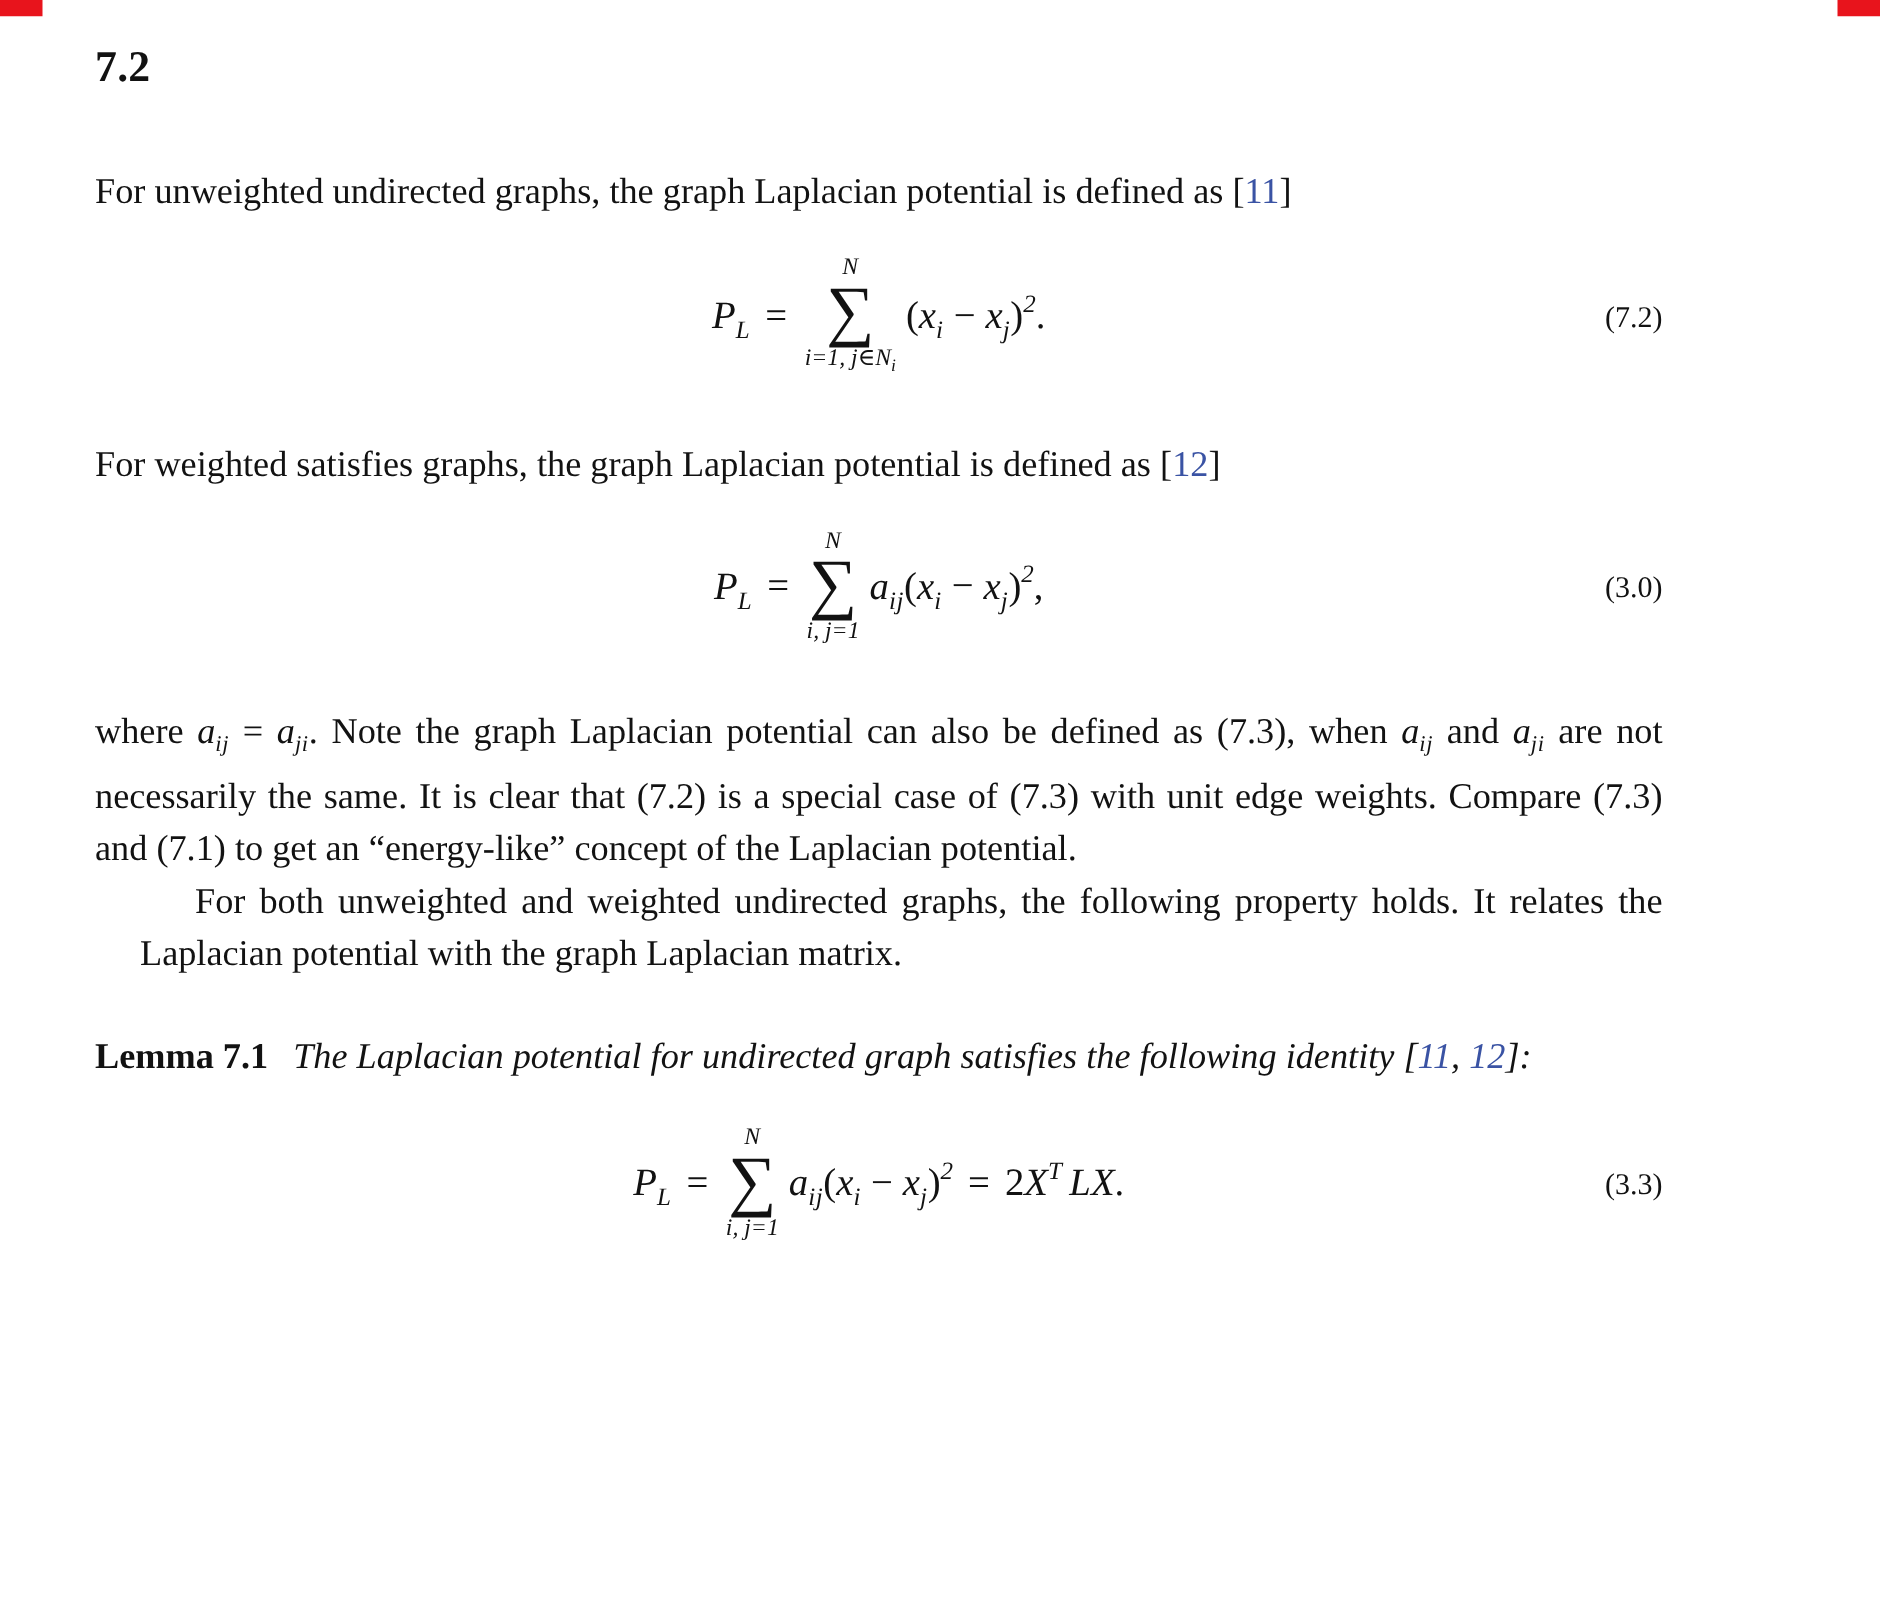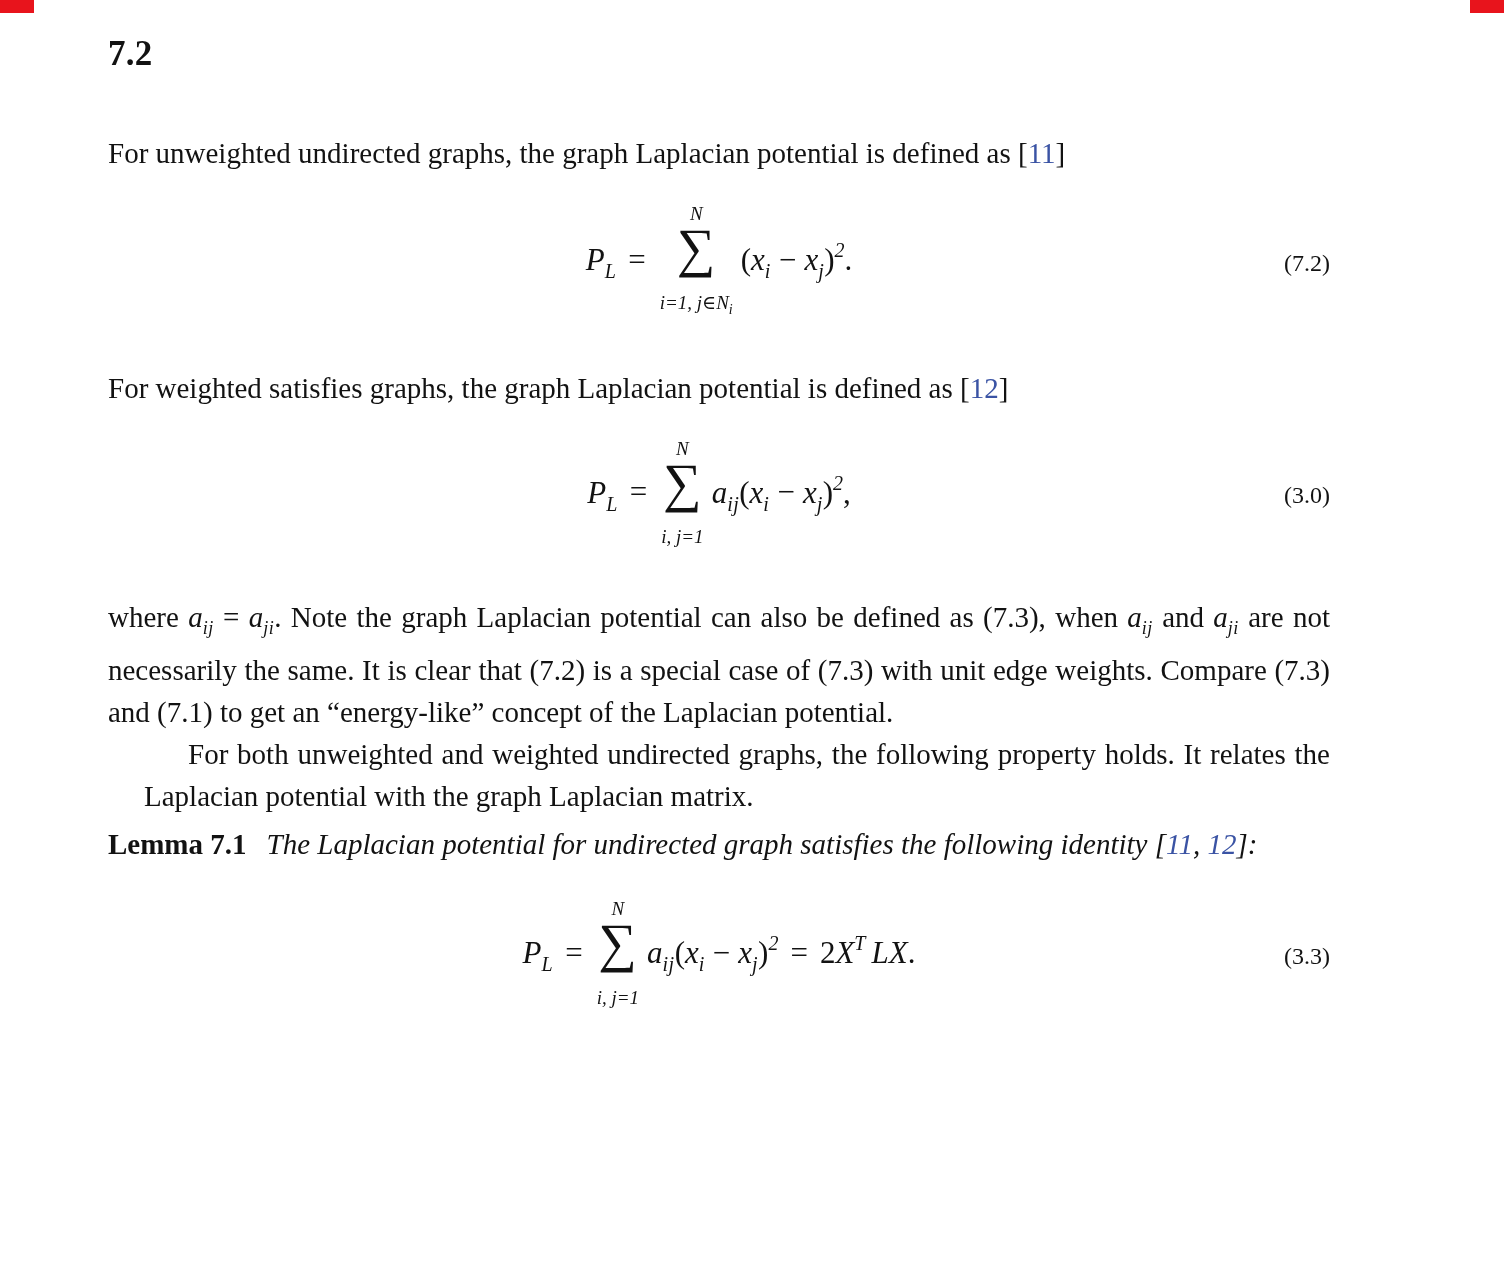--- a/index.html
+++ b/index.html
@@ -9,21 +9,21 @@
     background: #ffffff;
     color: #121212;
     font-family: "Liberation Serif", "DejaVu Serif", "DejaVu Sans", serif;
     overflow: hidden;
   }
   .page { position: relative; width: 1504px; height: 1280px; }
   .red-mark { position: absolute; top: 0; height: 13px; background: #e8141c; }
   .red-left { left: 0; width: 34px; }
   .red-right { right: 0; width: 34px; }
 
-  .content { padding: 26px 174px 0 108px; }
+  .content { padding: 26px 174px 0 76px; }
 
   .heading {
     display: flex; gap: 52px;
     font-size: 35px; font-weight: bold;
     margin: 8px 0 58px 0;
     letter-spacing: 0.2px;
   }
 
   .para {
     font-size: 29px; line-height: 42px;
@@ -53,28 +53,28 @@
   .formula .sup { font-size: 20px; vertical-align: 13px; }
   .sum {
     display: inline-flex; flex-direction: column; align-items: center;
     vertical-align: middle; margin: 0 8px 6px 2px; line-height: 1;
   }
   .sum .top { font-size: 19px; font-style: italic; margin-bottom: 2px; }
   .sum .sigma {
     font-size: 54px; font-style: normal; line-height: 0.88;
     font-family: "Liberation Serif", "DejaVu Sans", serif;
   }
-  .sum .bottom { font-size: 19px; margin-top: 20px; white-space: nowrap; }
+  .sum .bottom { font-size: 19px; margin-top: 4px; white-space: nowrap; }
   .sum .limsub { font-size: 14px; vertical-align: -5px; }
   .eq-label {
     position: absolute; right: 0; top: 50%; transform: translateY(-50%);
     font-size: 24px; font-style: normal;
   }
 
-  .lemma { font-style: italic; margin-top: 6px; }
+  .lemma { font-style: italic; margin-top: 40px; }
   .lemma-label { font-style: normal; font-weight: bold; margin-right: 20px; }
 </style>
 </head>
 <body>
 
 <div class="page">
   <div class="red-mark red-left"></div>
   <div class="red-mark red-right"></div>
 
   <div class="content">

